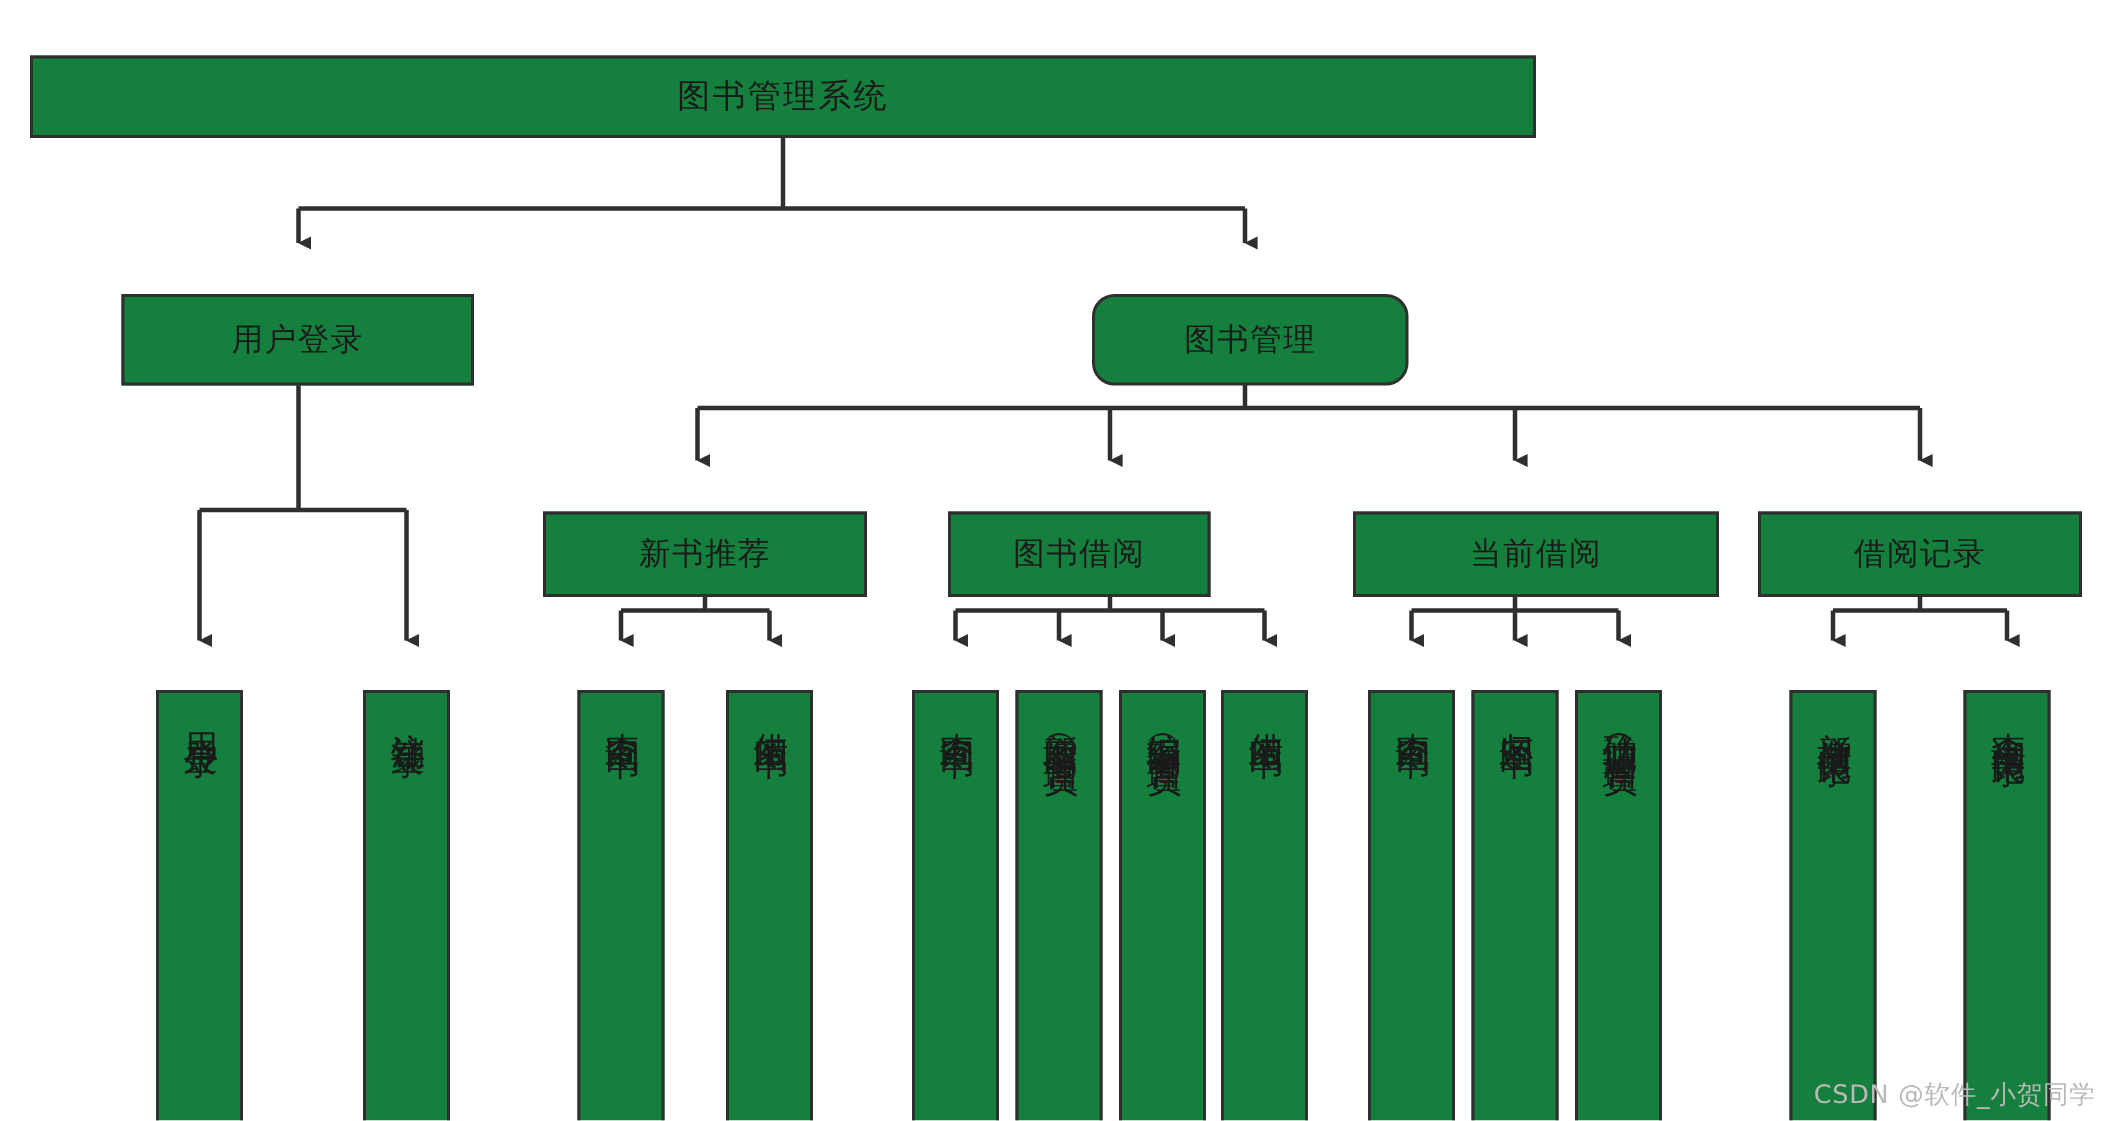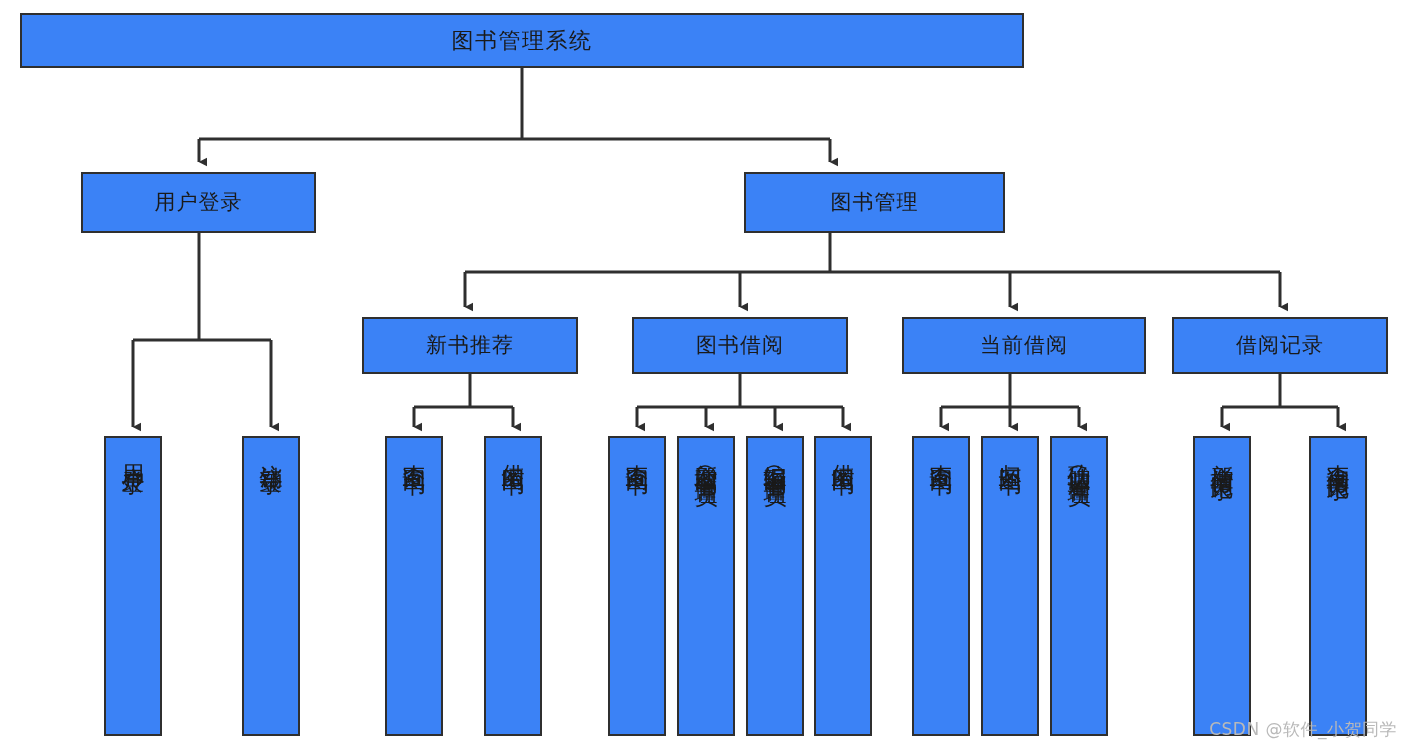--- a/index.html
+++ b/index.html
@@ -19,27 +19,28 @@
   #wires{
     position:absolute;
     left:0; top:0;
     width:1405px; height:747px;
     pointer-events:none;
   }
   
   .node{
     position:absolute;
     box-sizing:border-box;
-    background:#3b82f6;
+    background:#15803d;
     border:2.5px solid #2f2f2f;
     display:flex;
     align-items:center;
     justify-content:center;
     color:#1a1a1a;
     z-index:2;
+    margin-top:24px;
   }
   .node .lbl{
     display:block;
     white-space:nowrap;
     line-height:1.25;
   }
   
   .node.h .lbl{
     font-size:21px;
     letter-spacing:1px;
@@ -129,29 +130,29 @@
   </svg>
 
   <div class="node h root" style="left:20px; top:13px; width:1004px; height:55px;">
     <span class="lbl">图书管理系统</span>
   </div>
 
   <div class="node h" style="left:81px; top:172px; width:235px; height:61px;">
     <span class="lbl">用户登录</span>
   </div>
 
-  <div class="node h" style="left:744px; top:172px; width:261px; height:61px;">
+  <div class="node h" style="left:728px; top:172px; width:211px; height:61px;border-radius:15px;">
     <span class="lbl">图书管理</span>
   </div>
 
   <div class="node h" style="left:362px; top:317px; width:216px; height:57px;">
     <span class="lbl">新书推荐</span>
   </div>
 
-  <div class="node h" style="left:632px; top:317px; width:216px; height:57px;">
+  <div class="node h" style="left:632px; top:317px; width:175px; height:57px;">
     <span class="lbl">图书借阅</span>
   </div>
 
   <div class="node h" style="left:902px; top:317px; width:244px; height:57px;">
     <span class="lbl">当前借阅</span>
   </div>
 
   <div class="node h" style="left:1172px; top:317px; width:216px; height:57px;">
     <span class="lbl">借阅记录</span>
   </div>

